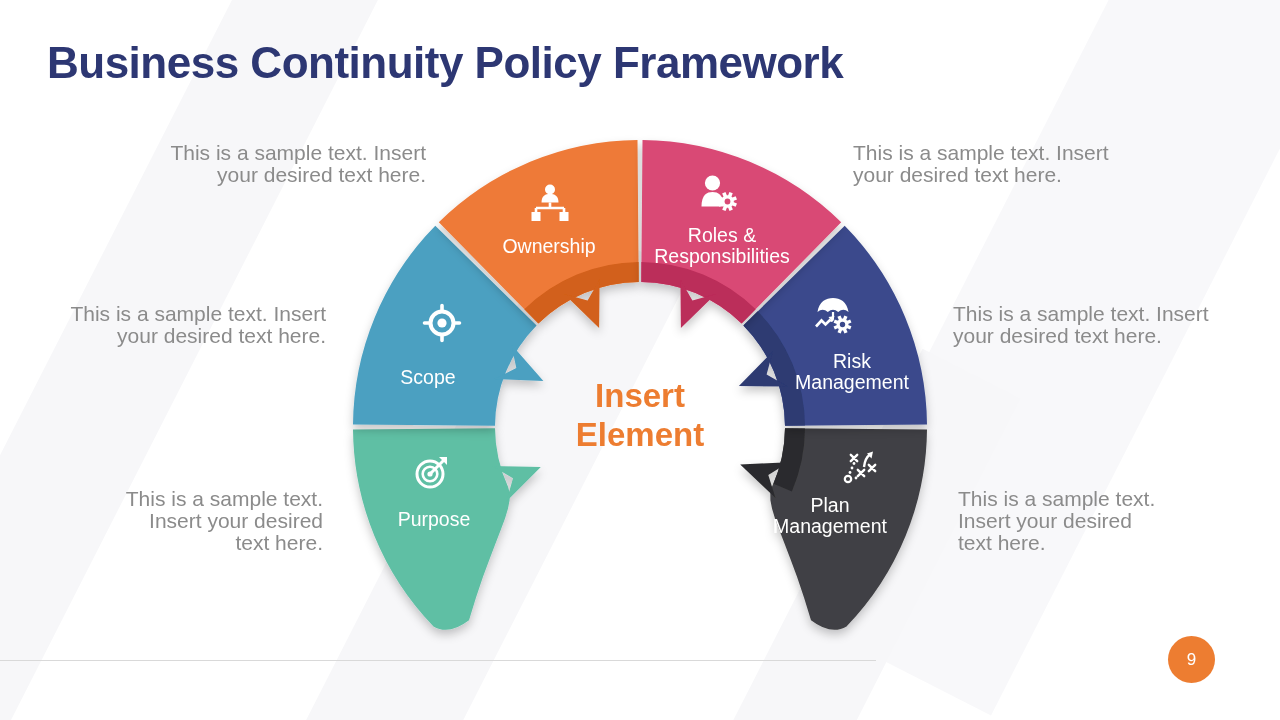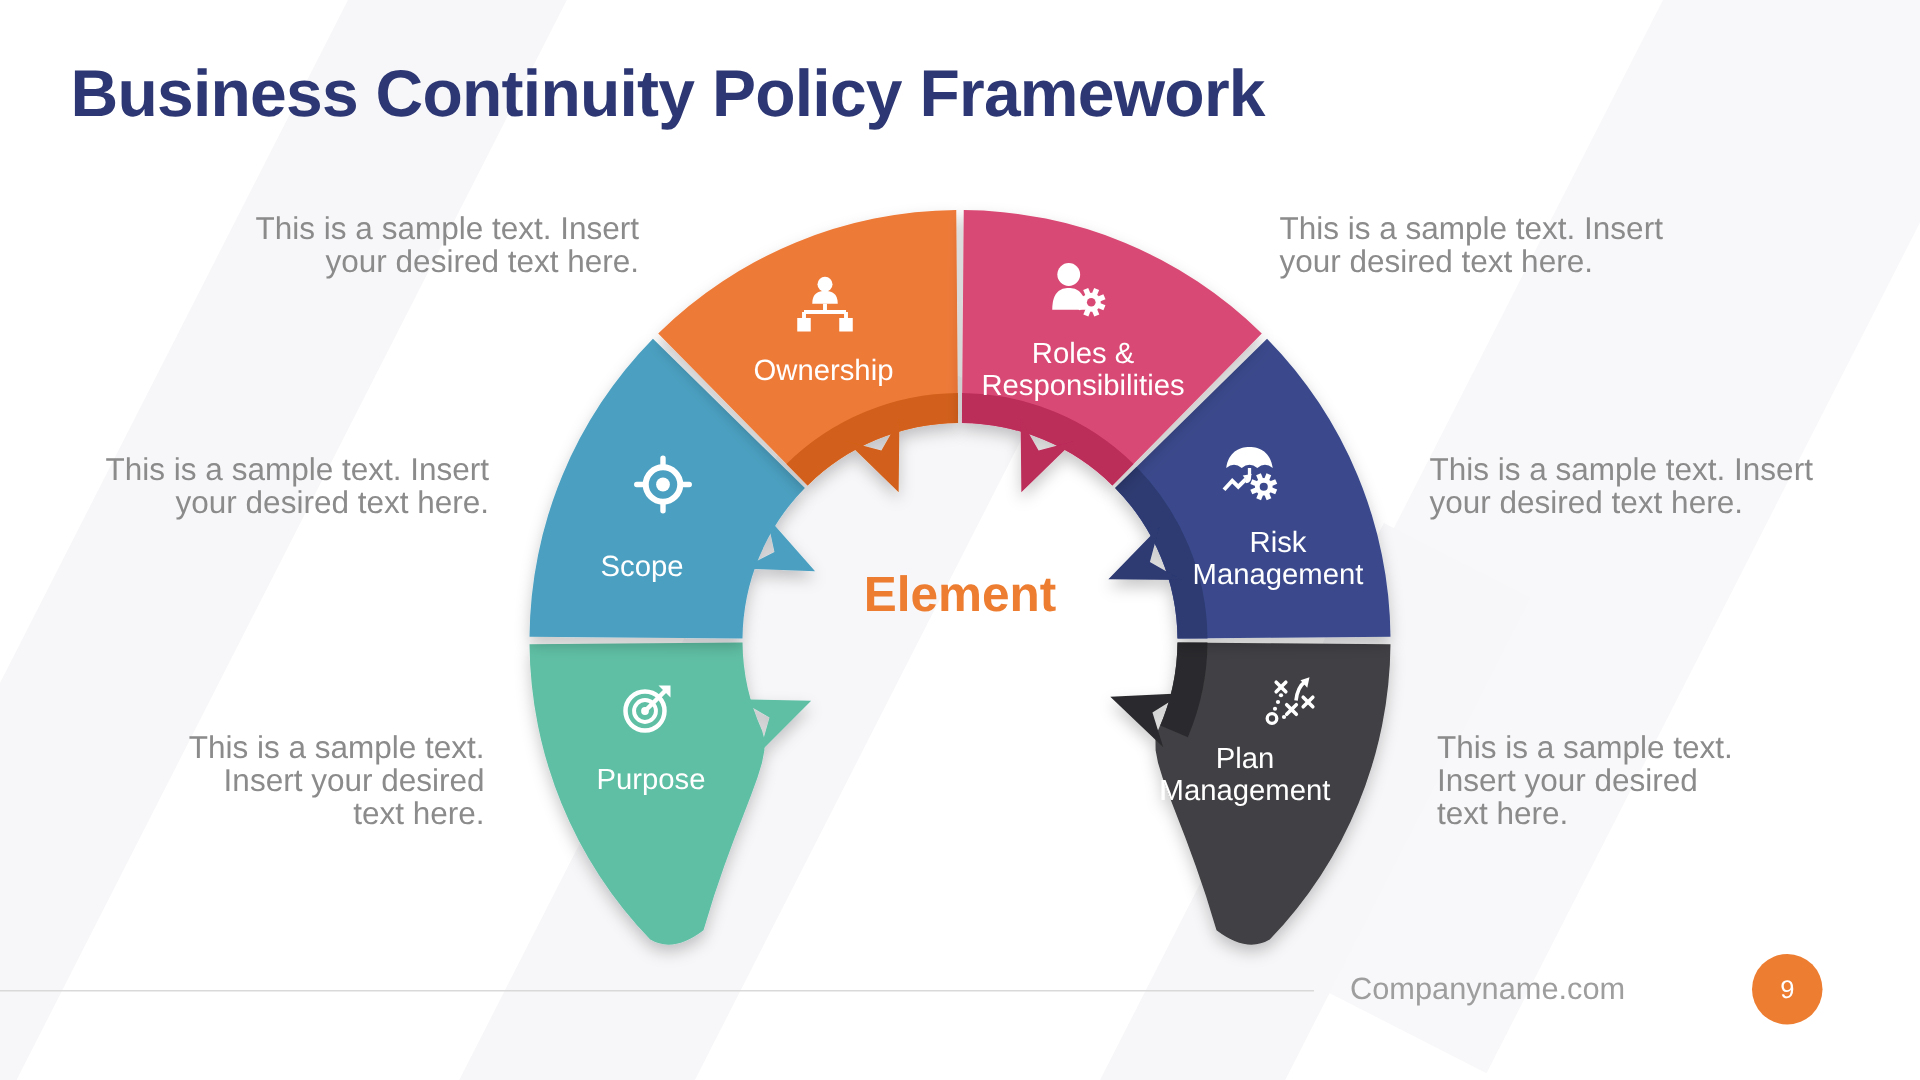--- a/index.html
+++ b/index.html
@@ -152,20 +152,21 @@
             <circle cx="10.5" cy="4.5" r="2.9" fill="#D94A74"></circle>
           </g>
         </g>
         <text text-anchor="middle" class="seg-label"><tspan x="722" y="242">Roles &amp;</tspan><tspan x="722" y="263">Responsibilities</tspan></text>
       </g>
     </svg>
 
   <h1 class="page-title">Business Continuity Policy Framework</h1>
 
   <div class="center-label">
+    <span>Insert</span>
     <span>Element</span>
   </div>
 
   <div class="sample tl right-al">
     <span>This is a sample text. Insert</span>
     <span>your desired text here.</span>
   </div>
   <div class="sample tr">
     <span>This is a sample text. Insert</span>
     <span>your desired text here.</span>
@@ -183,18 +184,17 @@
     <span>Insert your desired</span>
     <span>text here.</span>
   </div>
   <div class="sample br">
     <span>This is a sample text.</span>
     <span>Insert your desired</span>
     <span>text here.</span>
   </div>
 
   <div class="footer-line"></div>
-  <div class="footer-company">Companyname.com</div>
   <div class="page-circle">
     <span>9</span>
   </div>
 
 </div>
 
 </body></html>

